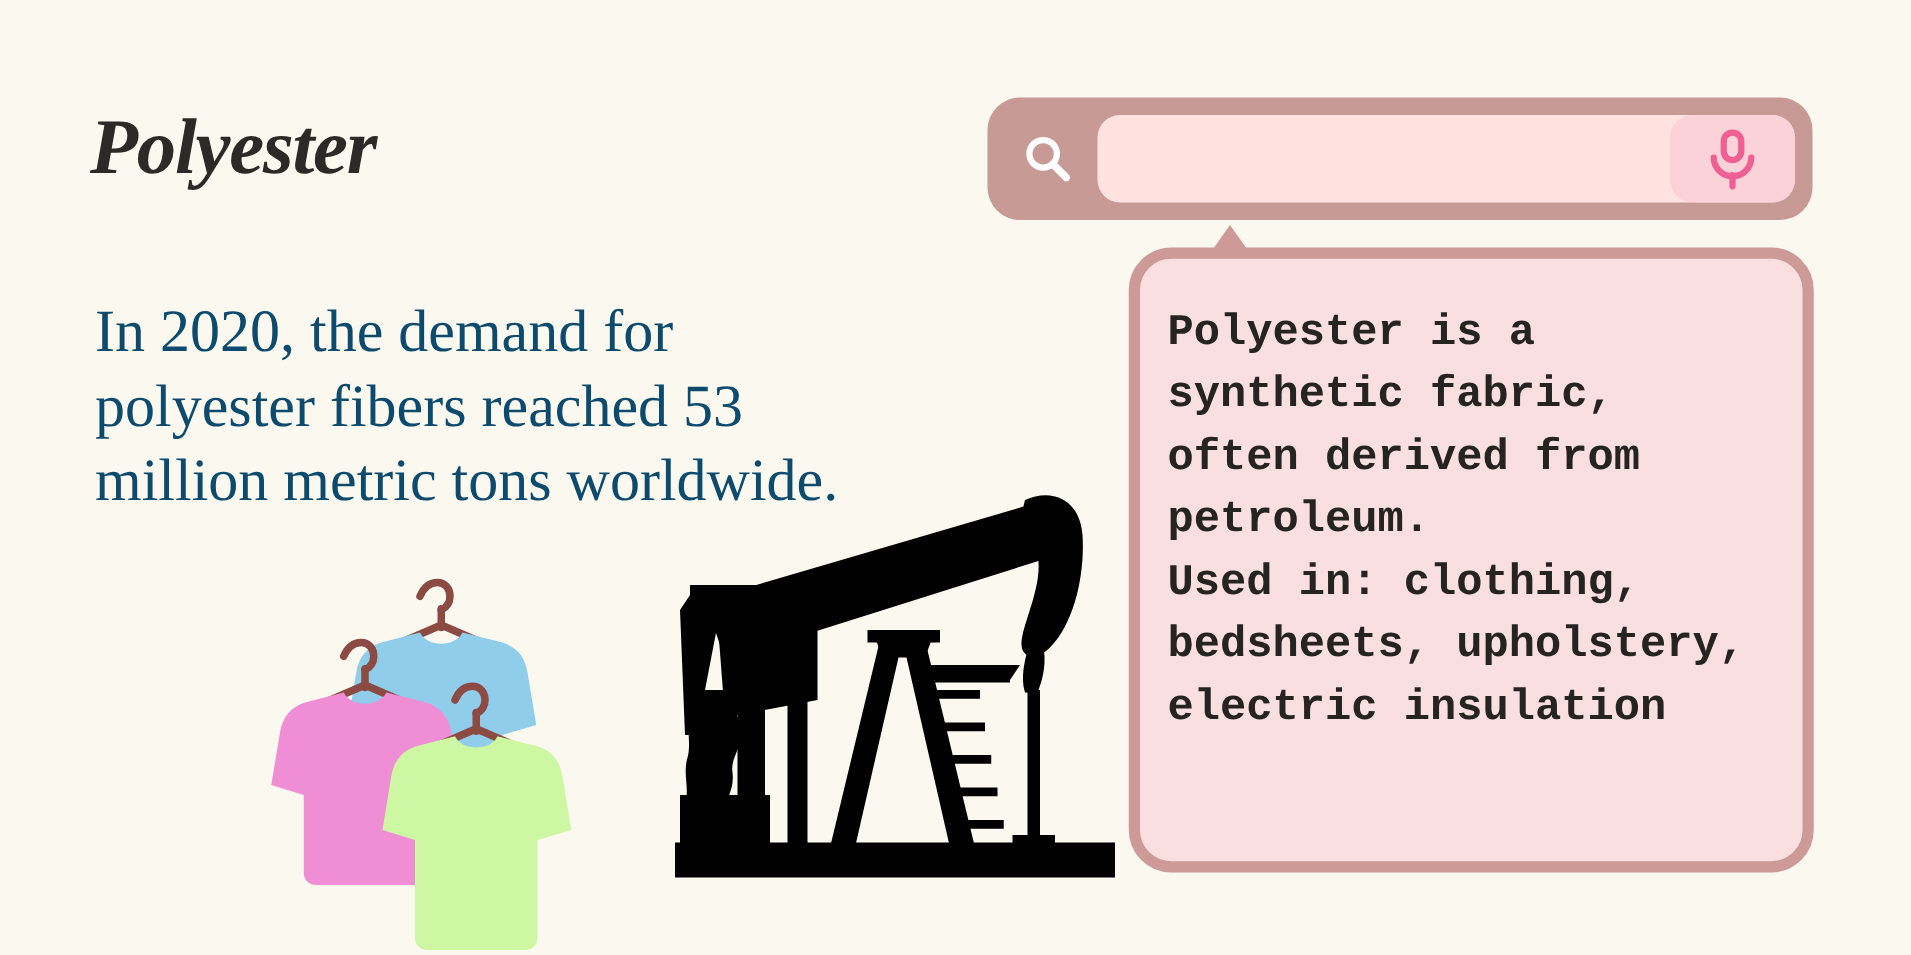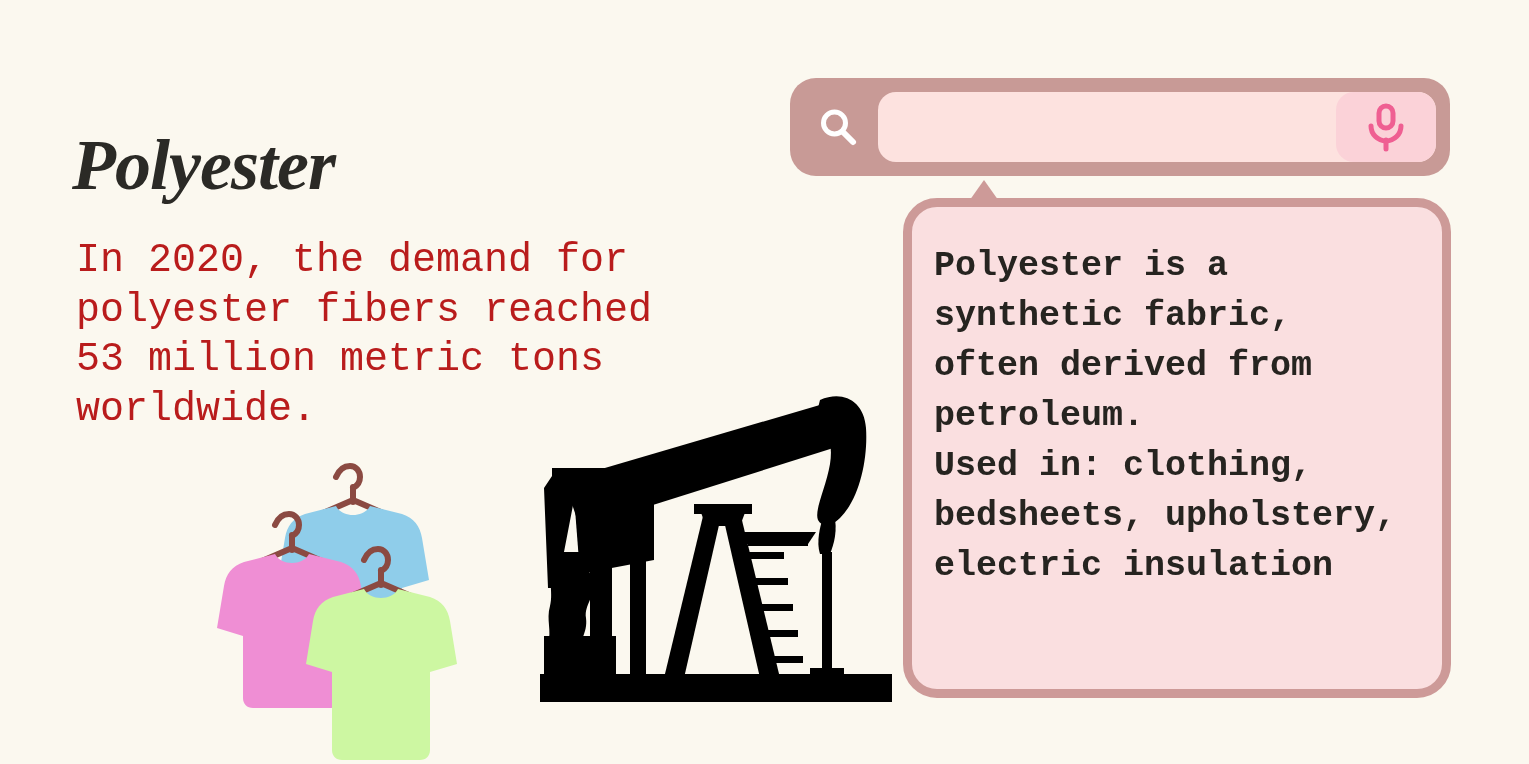--- a/index.html
+++ b/index.html
@@ -25,38 +25,37 @@
   }
 
   
   .headline {
     position: absolute;
     left: 72px;
     top: 86px;
     font-family: "Liberation Serif", "DejaVu Serif", serif;
     font-style: italic;
     font-weight: 700;
-    font-size: 72px;
+    font-size: 63px;
     line-height: 1.0;
     letter-spacing: -1px;
     color: #2b2a26;
     white-space: nowrap;
-    margin-top: 43px;
   }
 
   .subcopy {
     position: absolute;
     left: 76px;
     top: 236px;
     width: 620px;
-    font-family: Liberation Mono, monospace;
+    font-family: Liberation Serif, serif;
     font-weight: 400;
-    font-size: 40px;
+    font-size: 48px;
     line-height: 1.24;
-    color: #b91c1c;
+    color: #0c4a6e;
   }
 
   
   .searchbar {
     position: absolute;
     left: 790px;
     top: 78px;
     width: 660px;
     height: 98px;
     background: #c89a96;

